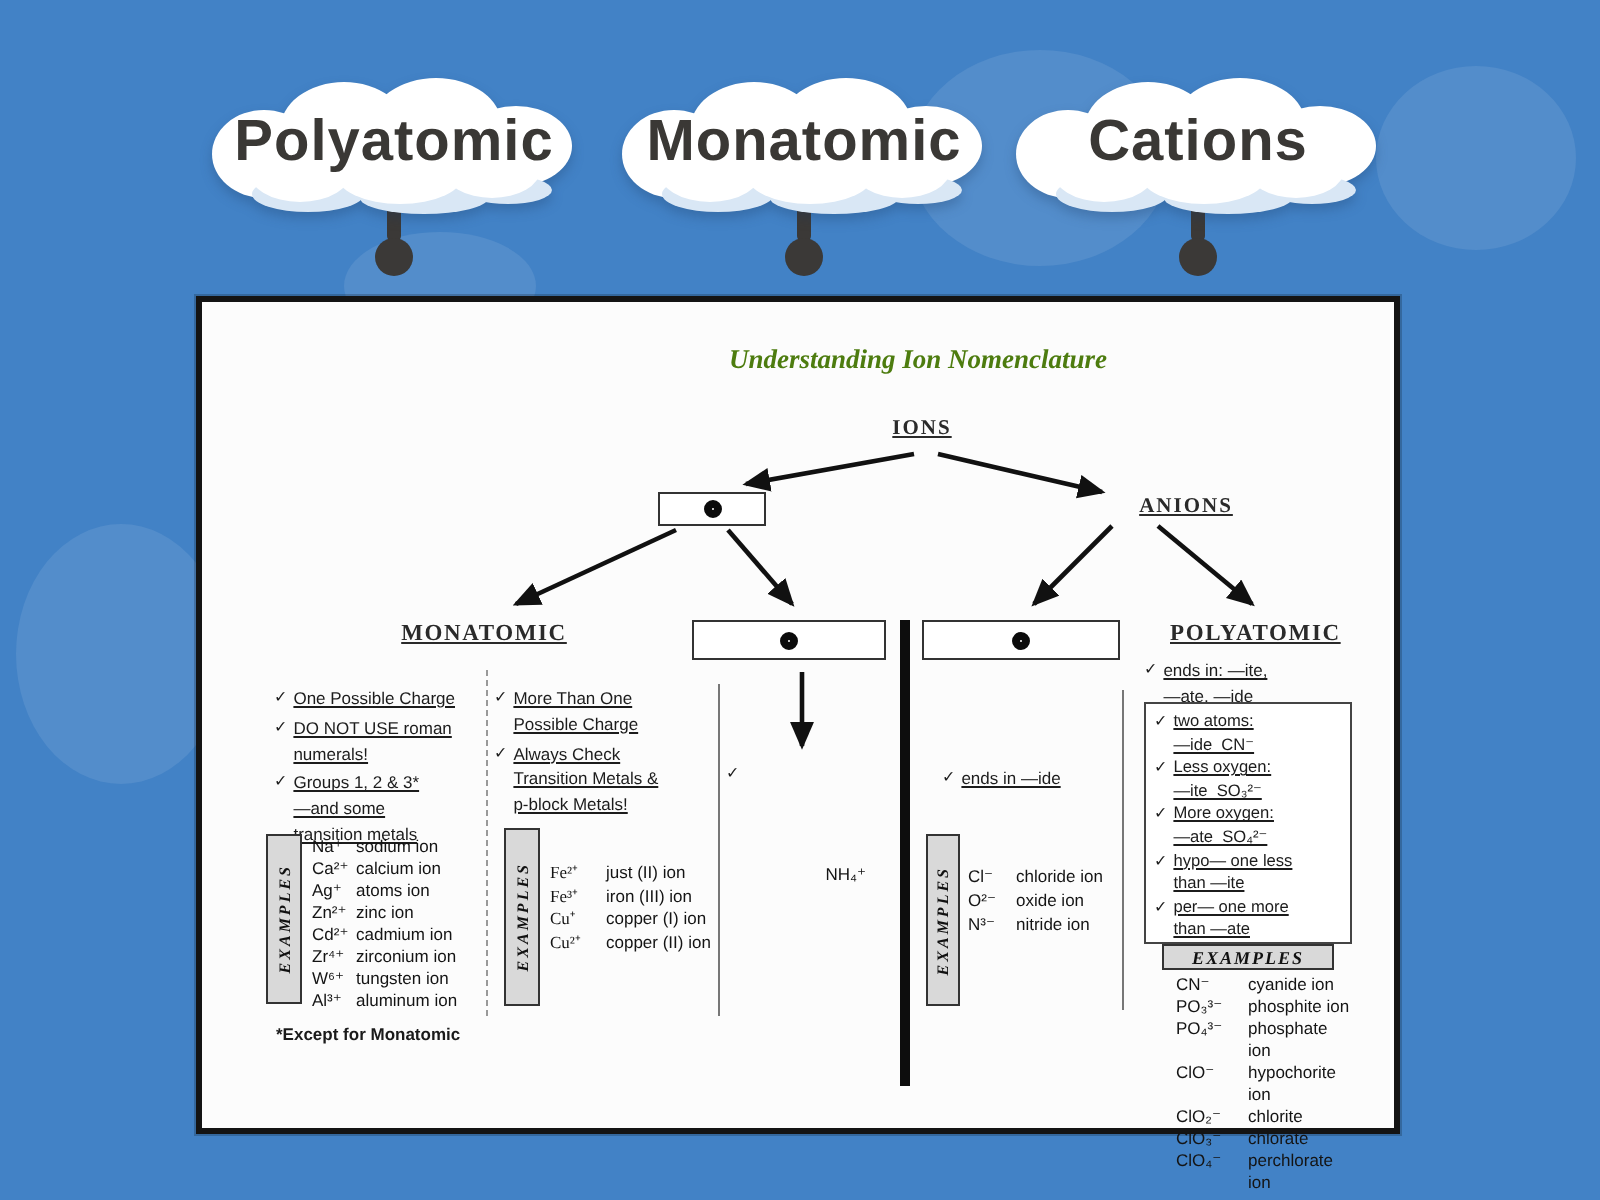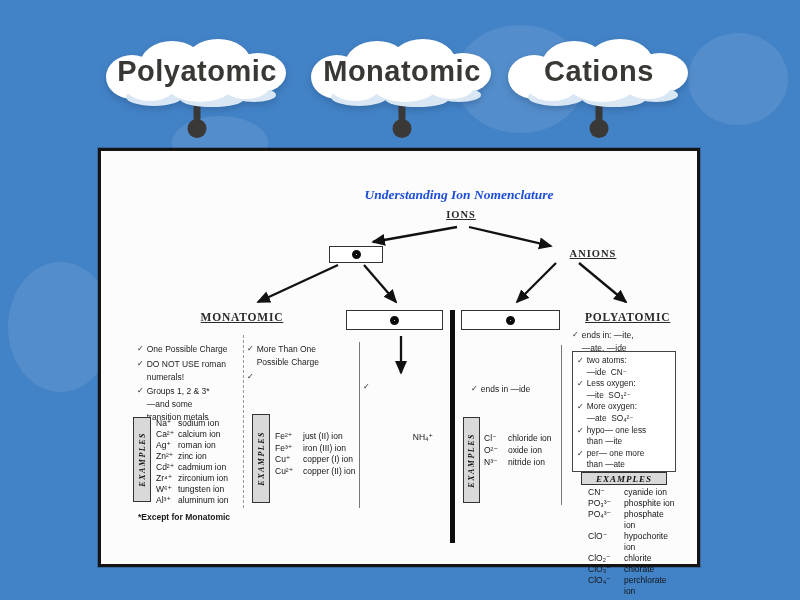--- a/index.html
+++ b/index.html
@@ -19,49 +19,49 @@
     flex-direction:column;align-items:center;}
   .pin .stem{width:7px;height:28px;background:var(--pin,#3b3937);border-radius:3px;}
   .pin .dot{width:19px;height:19px;border-radius:50%;background:var(--pin,#3b3937);margin-top:-2px;}
 
   
   .panel{position:absolute;left:98px;top:148px;width:596px;height:413px;background:#fcfcfc;
     border:3px solid var(--pborder,#141414);box-shadow:0 0 0 1px rgba(0,0,0,.2);}
   .panel *{box-sizing:border-box;}
   .arrows{position:absolute;left:0;top:0;width:596px;height:413px;pointer-events:none;}
 
-  .title{position:absolute;left:238px;top:36px;width:240px;text-align:center;
+  .title{position:absolute;left:238px;top:21px;width:240px;text-align:center;
     font-family:"Liberation Serif","DejaVu Serif",serif;font-weight:700;font-style:italic;
-    font-size:13.5px;color:#1d4ed8;}
+    font-size:13.5px;color:#4d7c0f;}
   .node{position:absolute;text-align:center;font-family:"Liberation Serif","DejaVu Serif",serif;
     font-weight:600;color:#2a2a2a;text-decoration:underline;letter-spacing:1px;font-size:10.5px;}
   .hnode{font-size:11.5px;letter-spacing:.8px;}
 
   .slot{position:absolute;border:1px solid #333;background:#fff;display:flex;align-items:center;
     justify-content:center;overflow:visible;}
   .ring{width:9px;height:9px;border:4.5px solid #0b0b0b;border-radius:50%;background:#fff;flex-shrink:0;}
 
   .vline{position:absolute;}
   .vl-thick{left:349px;top:159px;width:5px;height:233px;background:#0d0d0d;}
   .vl-dash{left:142px;top:184px;width:0;height:173px;border-left:1px dashed #999;}
   .vl-t1{left:258px;top:191px;width:1px;height:166px;background:#777;}
   .vl-t2{left:460px;top:194px;width:1px;height:160px;background:#777;}
 
   .list{position:absolute;font-size:8.5px;line-height:12.8px;color:#1c1c1c;}
   .pt{display:flex;gap:3px;margin-bottom:2px;}
   .pt .chk{flex-shrink:0;font-size:8px;}
-  .pt .tx{white-space:pre-line;}
+  .pt .tx{white-space:pre-line;text-decoration:underline;}
 
   .ext{position:absolute;font-size:8.5px;color:#141414;}
   .ext .row{display:flex;}
   .lh11 .row{line-height:11px;}
   .lh115 .row{line-height:11.5px;}
   .lh12 .row{line-height:12px;}
   .f{flex-shrink:0;}
-  .ex1 .f{width:22px;} .ex2 .f{width:28px;} .ex4 .f{width:24px;} .ex5 .f{width:36px;margin-left:16px;}
+  .ex1 .f{width:22px;} .ex2 .f{width:28px;font-family:Liberation Serif, serif;} .ex4 .f{width:24px;} .ex5 .f{width:36px;margin-left:16px;}
 
   .vex{position:absolute;background:var(--gray,#d9d9d9);border:1px solid #333;display:flex;
     align-items:center;justify-content:center;}
   .vex span{display:block;writing-mode:vertical-rl;transform:rotate(180deg);
     font-family:"Liberation Serif","DejaVu Serif",serif;font-weight:700;font-style:italic;
     font-size:8px;letter-spacing:1.5px;color:#111;}
   .hex{position:absolute;background:var(--gray,#d9d9d9);border:1px solid #333;display:flex;
     align-items:center;justify-content:center;font-family:"Liberation Serif","DejaVu Serif",serif;
     font-weight:700;font-style:italic;font-size:9px;letter-spacing:1px;color:#111;}
 
@@ -210,21 +210,21 @@
           <span>sodium ion</span>
         </div>
 
         <div class="row">
           <span class="f">Ca²⁺</span>
           <span>calcium ion</span>
         </div>
 
         <div class="row">
           <span class="f">Ag⁺</span>
-          <span>roman ion</span>
+          <span>atoms ion</span>
         </div>
 
         <div class="row">
           <span class="f">Zn²⁺</span>
           <span>zinc ion</span>
         </div>
 
         <div class="row">
           <span class="f">Cd²⁺</span>
           <span>cadmium ion</span>
@@ -250,20 +250,23 @@
     <div class="list" style="left:146px;top:192px;width:106px;">
 
         <div class="pt">
           <span class="chk">✓</span>
           <span class="tx">More Than One
 Possible Charge</span>
         </div>
 
         <div class="pt">
           <span class="chk">✓</span>
+          <span class="tx">Always Check
+Transition Metals &amp;
+p-block Metals!</span>
         </div>
       </div>
     <div class="vex" style="left:151px;top:263px;width:18px;height:89px;">
       <span>EXAMPLES</span>
     </div>
     <div class="ext ex2 lh115" style="left:174px;top:280px;width:82px;">
 
         <div class="row">
           <span class="f">Fe²⁺</span>
           <span>just (II) ion</span>

